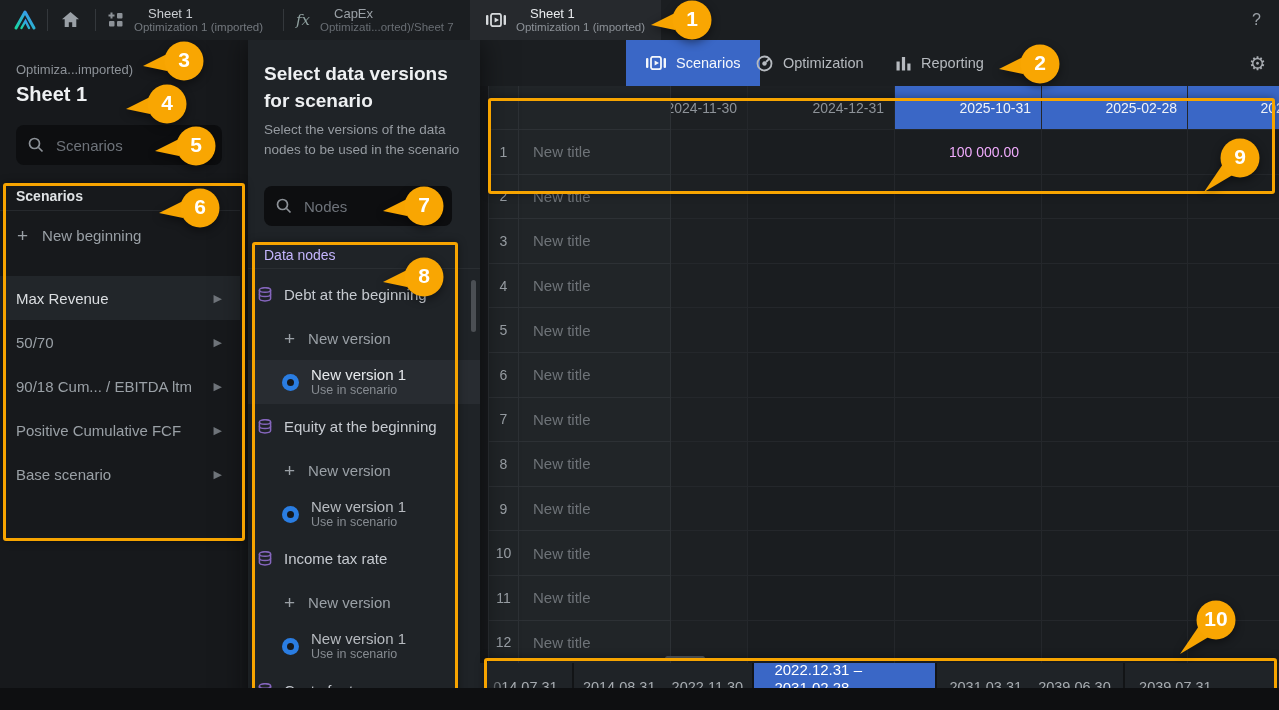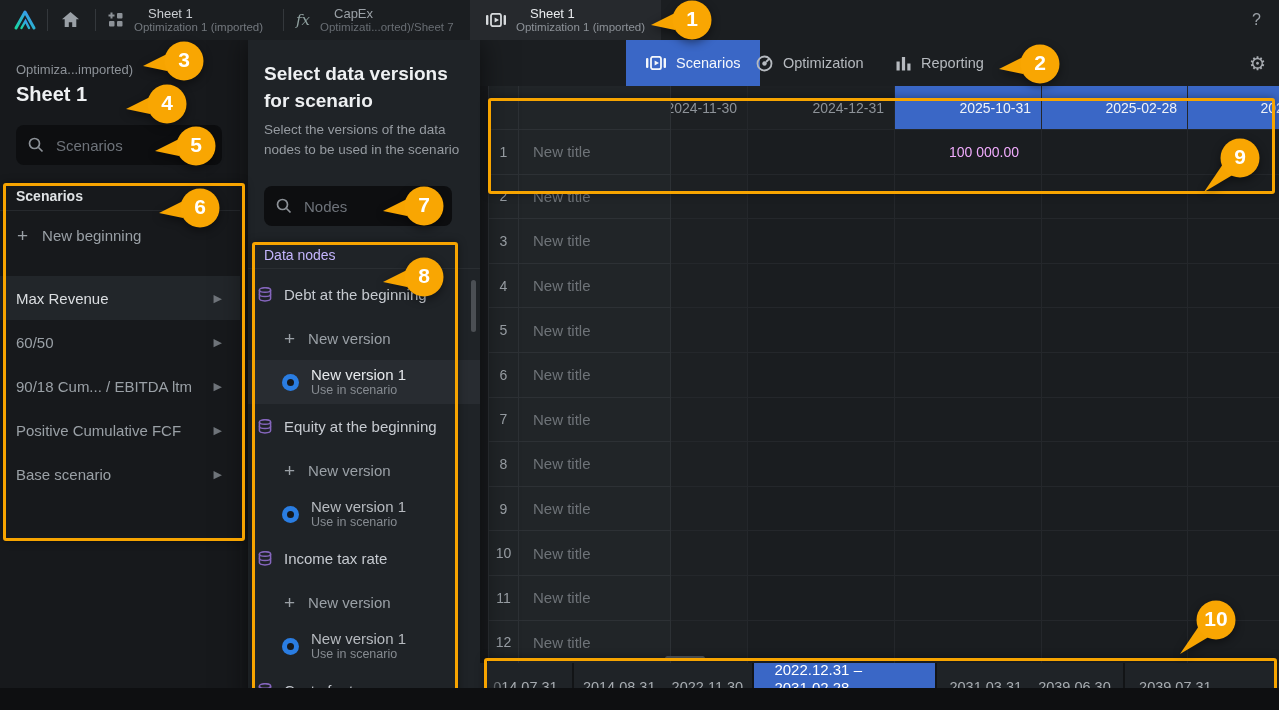--- a/index.html
+++ b/index.html
@@ -193,21 +193,21 @@
     <div class="new-row sb-new">
       <span class="plus">+</span>
       <span>New beginning</span>
     </div>
     <div id="scenario-list">
         <div class="scn-row sel">
           <span class="scn-label">Max Revenue</span>
                <span class="scn-arrow">▶</span>
         </div>
         <div class="scn-row">
-          <span class="scn-label">60/50</span>
+          <span class="scn-label">50/70</span>
                <span class="scn-arrow">▶</span>
         </div>
         <div class="scn-row">
           <span class="scn-label">90/18 Cum... / EBITDA ltm</span>
                <span class="scn-arrow">▶</span>
         </div>
         <div class="scn-row">
           <span class="scn-label">Positive Cumulative FCF</span>
                <span class="scn-arrow">▶</span>
         </div>

